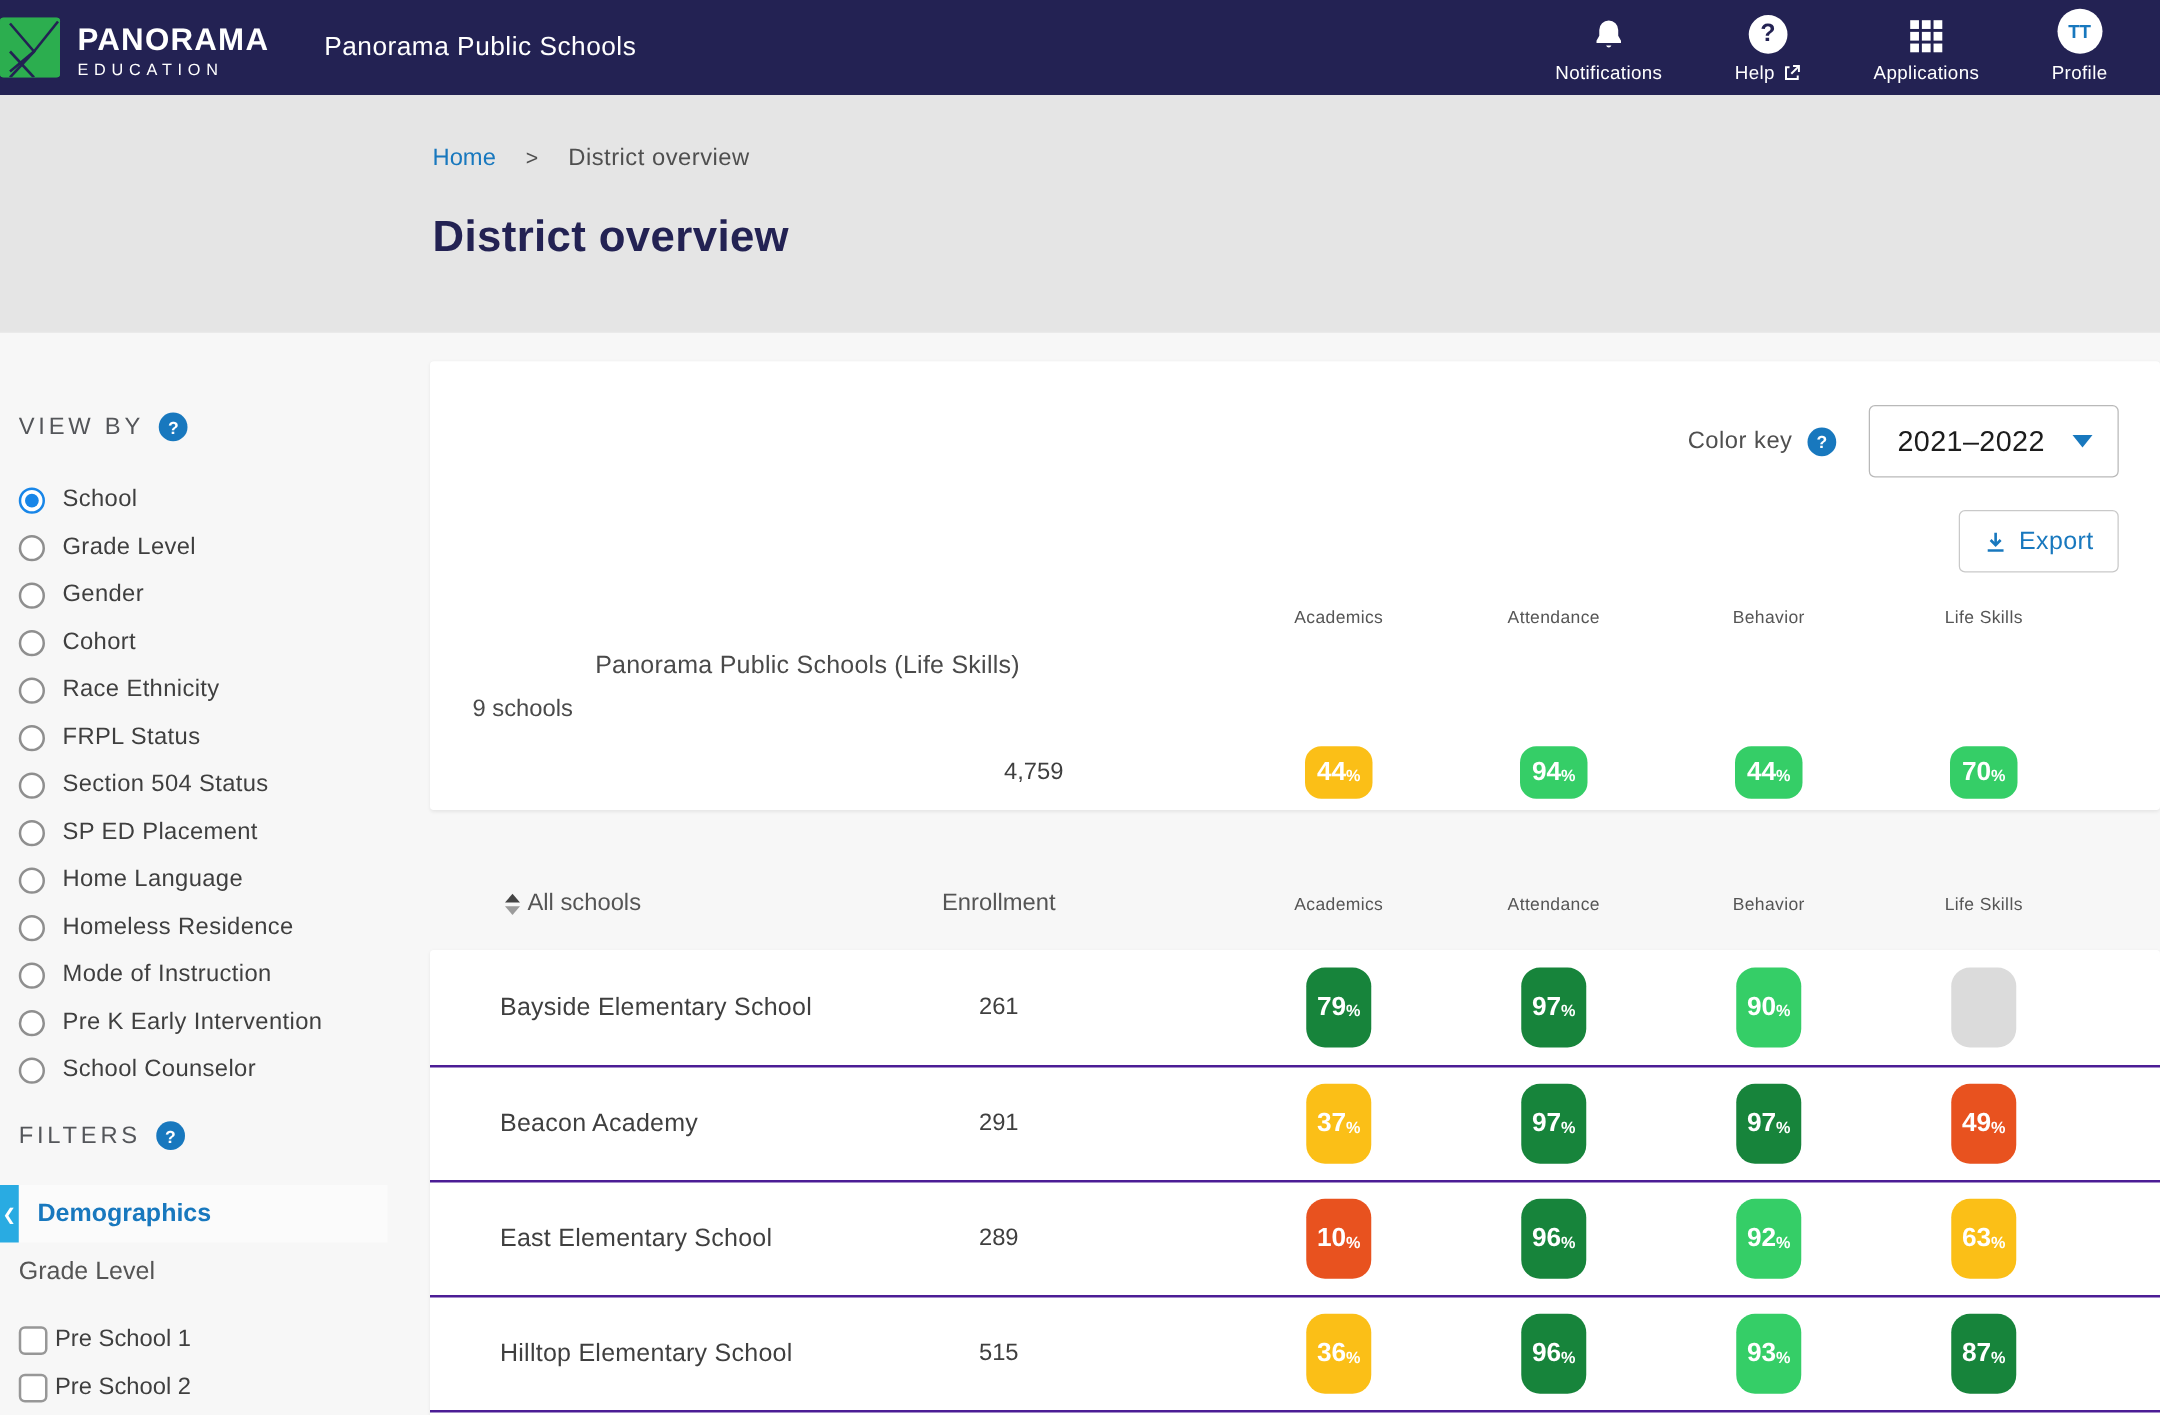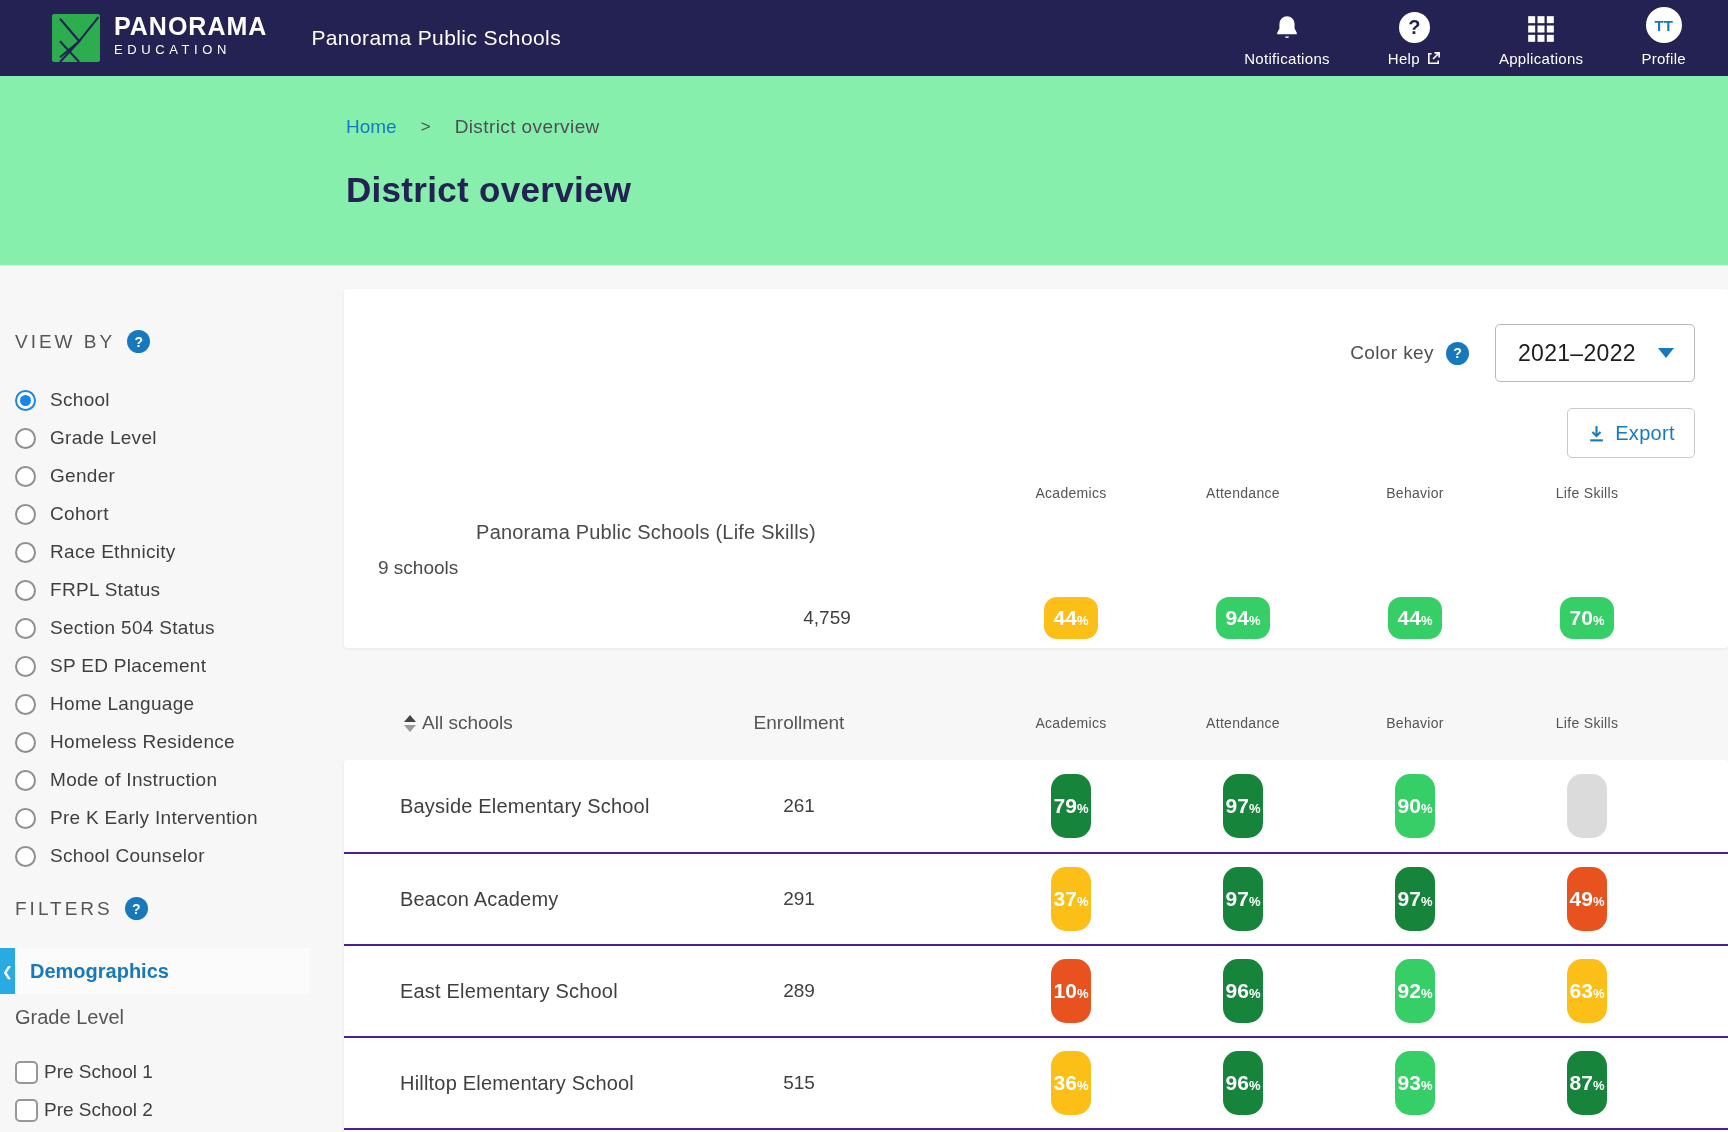--- a/index.html
+++ b/index.html
@@ -1,37 +1,37 @@
 <!DOCTYPE html>
 <html style="--navy: #232253; --blue: #1878BE; --tab-blue: #29ABE2; --logo-green: #2CAE4F; --dark-green: #17843B; --light-green: #35CE67; --yellow: #FBBF17; --orange: #E8521F; --gray: #DBDBDB;"><head>
 <meta charset="utf-8">
 <style>
   * { margin:0; padding:0; box-sizing:border-box; }
   html,body { width:1728px; height:1132px; overflow:hidden; background:#f7f7f7;
               font-family:"Liberation Sans", sans-serif; }
 
   
   .navbar { height:76px; background:var(--navy); display:flex; align-items:center; color:#fff; }
-  .logo-wrap { display:flex; align-items:flex-start; margin-left:52px; }
+  .logo-wrap { display:flex; align-items:flex-end; }
   .logo-box { width:48px; height:48px; border-radius:3px; background:var(--logo-green); position:relative; overflow:hidden; }
   .brand { margin-left:14px; line-height:1; }
   .brand-top { font-size:25px; font-weight:bold; letter-spacing:1px; }
   .brand-bottom { font-size:13px; letter-spacing:4.6px; margin-top:4px; font-weight:400; }
   .app-title { margin-left:44px; font-size:21px; letter-spacing:.4px; }
   .nav-right { margin-left:auto; display:flex; align-items:flex-end; gap:58px; margin-right:42px; }
   .nav-item { display:flex; flex-direction:column; align-items:center; gap:7px; cursor:pointer; }
   .nav-item .lbl { font-size:15px; letter-spacing:.3px; display:flex; align-items:center; gap:6px; }
   .icon-slot { height:34px; display:flex; align-items:flex-end; justify-content:center; }
   .help-circle { width:31px; height:31px; border-radius:50%; background:#fff; color:var(--navy);
                  font-weight:bold; font-size:20px; display:flex; align-items:center; justify-content:center; }
   .avatar { width:36px; height:36px; border-radius:50%; background:#fff; color:var(--blue);
             font-weight:bold; font-size:15px; display:flex; align-items:center; justify-content:center; }
 
   
-  .header-band { background:#86efac; height:190px; padding-left:346px; border-bottom:1px solid #e6e6e6; }
+  .header-band { background:#e5e5e5; height:190px; padding-left:346px; border-bottom:1px solid #e6e6e6; }
   .breadcrumb { padding-top:40px; font-size:19px; display:flex; align-items:center; }
   .breadcrumb .home { color:var(--blue); text-decoration:none; cursor:pointer; }
   .breadcrumb .sep { color:#4f4f4f; margin:0 24px; font-size:17px; }
   .breadcrumb .cur { color:#4f4f4f; letter-spacing:.4px; }
   .page-title { margin-top:32px; font-size:35px; font-weight:bold; color:var(--navy); letter-spacing:.3px; }
 
   
   .content { display:flex; }
   .sidebar { width:344px; flex:none; }
   .main { width:1384px; flex:none; }
@@ -102,21 +102,21 @@
   .sort-icon { display:flex; flex-direction:column; gap:3px; }
   .tri-up { width:0; height:0; border-left:6px solid transparent; border-right:6px solid transparent; border-bottom:7px solid #444; }
   .tri-dn { width:0; height:0; border-left:6px solid transparent; border-right:6px solid transparent; border-top:7px solid #9b9b9b; }
   .t-head .hl { font-size:19px; color:#555; }
   .enr-head { grid-column:2; justify-self:center; }
   .card2 { margin-top:12px; }
   .t-row { height:92px; }
   .t-row + .t-row { border-top:2px solid #4c1d95; }
   .t-row .school { grid-column:1/2; padding-left:56px; font-size:20px; color:#3f3f3f; letter-spacing:.2px; }
   .t-row .enr { grid-column:2; justify-self:center; font-size:19px; color:#3f3f3f; }
-  .t-row .badge { width:40px; height:64px; border-radius:15px; }
+  .t-row .badge { width:52px; height:64px; border-radius:15px; }
   .t-row.stub { height:40px; }
 </style>
 </head>
 <body>
 
 <div class="navbar">
   <div class="logo-wrap">
     <div class="logo-box">
       <svg width="48" height="48" viewBox="0 0 60 60">
         <rect x="0" y="0" width="60" height="60" fill="#2CAE4F"></rect>

